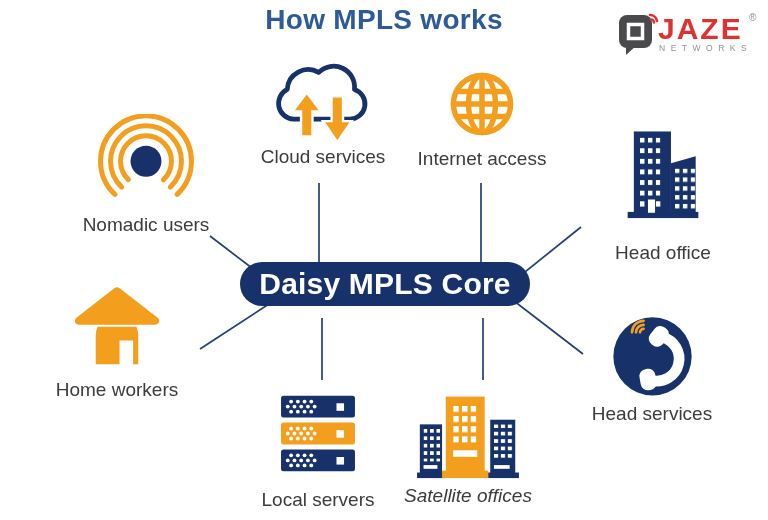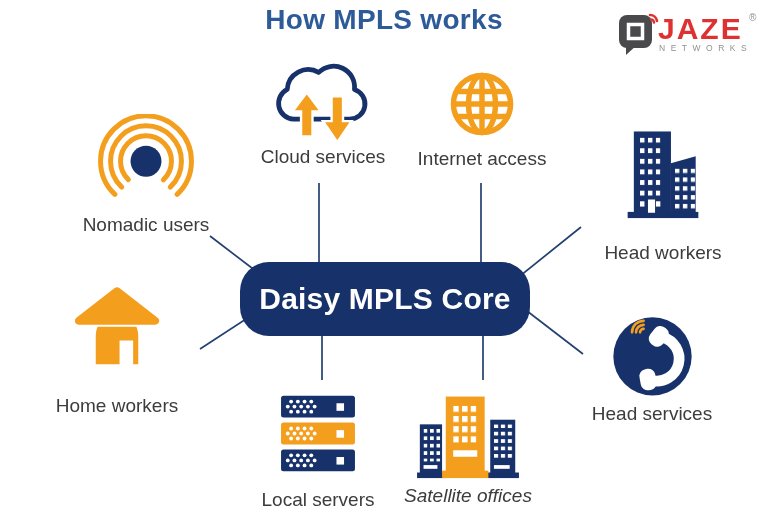--- a/index.html
+++ b/index.html
@@ -6,21 +6,21 @@
     --navy:#17316B; --orange:#F49E1E; --title-blue:#2D5B98; --label-gray:#3C3C3C;
     --line:#24406F; --logo-red:#DE3232; --logo-gray:#8F9193; --logo-dark:#4A4A4C;
   }
   *{margin:0;padding:0;box-sizing:border-box;}
   html,body{background:#fff;}
   .stage{position:relative;width:768px;height:520px;background:#fff;overflow:hidden;
     font-family:"Liberation Sans","DejaVu Sans",sans-serif;}
   .title{position:absolute;left:0;top:4px;width:768px;text-align:center;
     font-size:28px;letter-spacing:.3px;color:var(--title-blue);font-weight:700;}
   .lines{position:absolute;left:0;top:0;z-index:1;}
-  .core{position:absolute;left:240px;top:262px;width:290px;height:74px;border-radius:29px;
+  .core{position:absolute;left:240px;top:262px;width:290px;height:44px;border-radius:29px;
     background:var(--navy);display:flex;align-items:center;justify-content:center;z-index:3;}
   .core span{color:#fff;font-weight:bold;font-size:30px;letter-spacing:.2px;}
   .node{position:absolute;width:160px;display:flex;flex-direction:column;align-items:center;z-index:2;}
   .node .lbl{font-size:19px;color:var(--label-gray);white-space:nowrap;}
   .f-navy{fill:var(--navy);} .f-orange{fill:var(--orange);}
   .s-navy{stroke:var(--navy);} .s-orange{stroke:var(--orange);}
   .logo{position:absolute;left:617px;top:8px;z-index:2;}
   .logo text.brand{font-family:"Liberation Sans",sans-serif;font-weight:bold;}
 </style>
 </head>
@@ -94,30 +94,30 @@
       </defs>
       <rect x="3" y="97" width="80" height="7" class="f-navy"></rect>
       <rect x="10" y="6" width="42" height="92" class="f-navy"></rect>
       <polygon points="52,42 80,34 80,98 52,98" class="f-navy"></polygon>
       <rect x="17" y="13" width="23" height="66" fill="url(#winA)"></rect>
       <rect x="17" y="85" width="5" height="6" fill="#fff"></rect>
       <rect x="35" y="85" width="5" height="6" fill="#fff"></rect>
       <rect x="26" y="83" width="8" height="15" fill="#fff"></rect>
       <rect x="56.5" y="48" width="23" height="46" fill="url(#winB)"></rect>
     </svg>
-    <div class="lbl" style="margin-top:22px;">Head workers</div>
+    <div class="lbl" style="margin-top:22px;">Head office</div>
   </div>
 
   <div class="node" style="left:37px;top:286px;">
     <svg width="94" height="85" viewBox="0 0 110 100">
       <path d="M30 92 V58 A25 25 0 0 1 80 58 V92 H74 V64 H58 V92 Z" class="f-orange"></path>
       <polygon points="1,48 55,2 109,48" fill="#fff"></polygon>
       <polygon points="10,41 55,6 100,41" class="f-orange s-orange" stroke-width="9" stroke-linejoin="round"></polygon>
     </svg>
-    <div class="lbl" style="margin-top:24px;text-align:right;">Home workers</div>
+    <div class="lbl" style="margin-top:8px;text-align:right;">Home workers</div>
   </div>
 
   <div class="node" style="left:572px;top:311px;">
     <svg width="89" height="89" viewBox="0 0 100 100">
       <circle cx="50" cy="51" r="44" class="f-navy"></circle>
       <g transform="translate(52,53) rotate(14)">
         <path d="M3 -25 A25 25 0 0 1 3 25" fill="none" stroke="#fff" stroke-width="12"></path>
         <rect x="-10" y="-37" width="18" height="24" rx="8" fill="#fff" transform="rotate(24 -1 -25)"></rect>
         <rect x="-10" y="13" width="18" height="24" rx="8" fill="#fff" transform="rotate(-24 -1 25)"></rect>
       </g>

